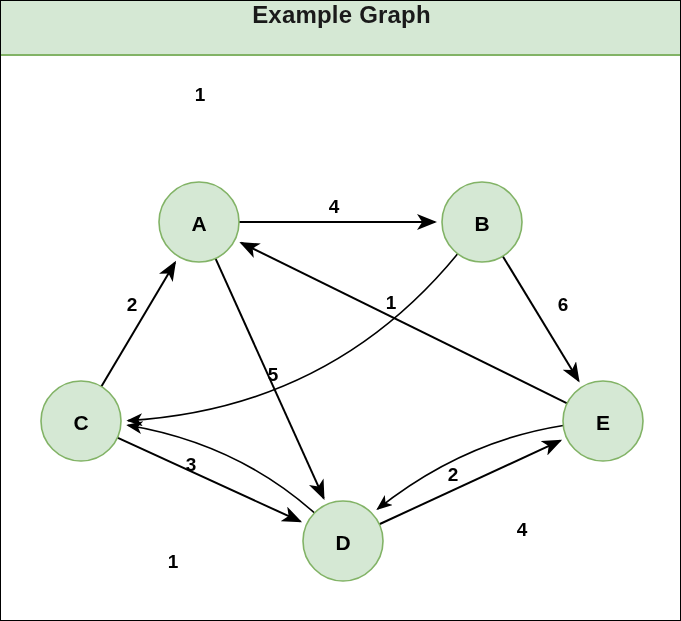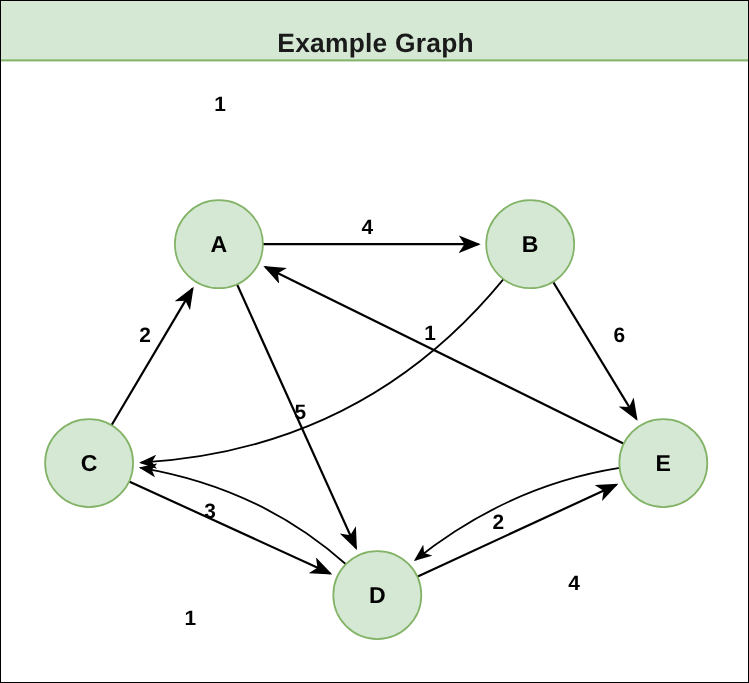--- a/index.html
+++ b/index.html
@@ -23,21 +23,21 @@
   #title-bar {
     position: absolute;
     left: 0;
     top: 0;
     width: 681px;
     height: 55px;
     box-sizing: border-box;
     background: #d5e8d4;
     border-bottom: 2px solid #82b366;
     display: flex;
-    align-items: flex-end;
+    align-items: flex-start;
     justify-content: center;
   }
   #title-text {
     font-family: "Liberation Sans", sans-serif;
     font-size: 24px;
     font-weight: bold;
     color: #1a1a1a;
     letter-spacing: 0.2px;
   }
   #canvas-area {

